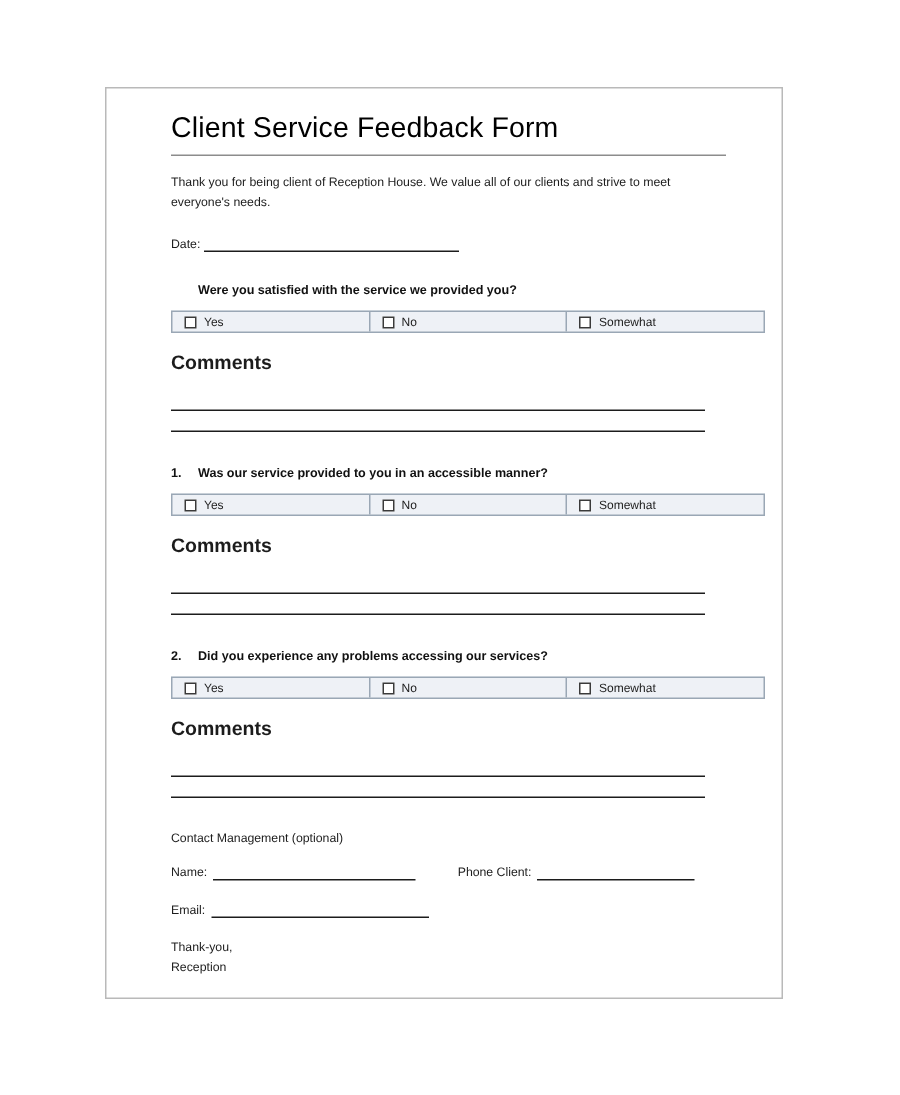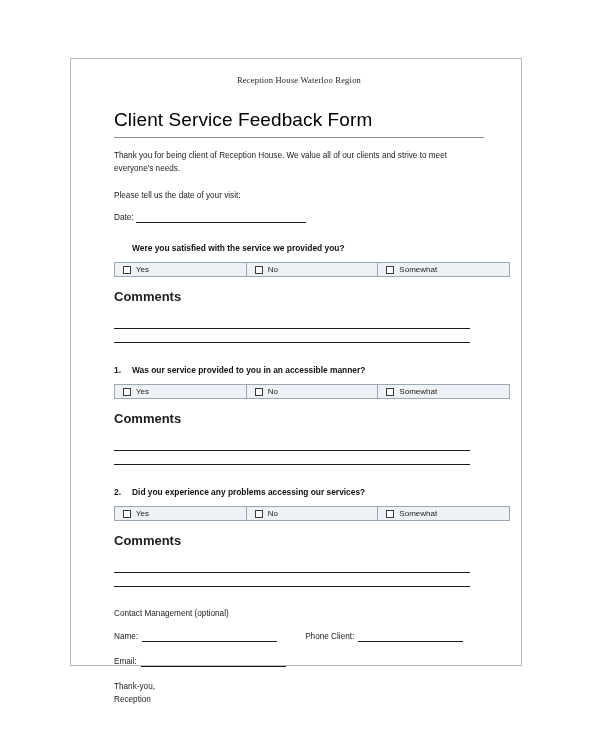--- a/index.html
+++ b/index.html
@@ -164,28 +164,26 @@
     line-height: 1.5;
     margin-top: 14px;
   }
 </style>
 </head>
 <body>
 
 <div class="page">
   <div class="inner">
 
-    <div class="org-header">Reception House Waterloo Region</div>
 
     <h1 class="form-title">Client Service Feedback Form</h1>
     <hr class="title-rule">
 
     <p class="intro">Thank you for being client of Reception House. We value all of our clients and strive to meet everyone's needs.</p>
 
-    <p class="prompt">Please tell us the date of your visit:</p>
 
     <div class="date-line">
       <span class="date-label">Date:</span>
       <span class="date-blank"></span>
     </div>
 
     <div class="q-block">
       <div class="q-heading">
         <span class="q-num"></span>
         <span class="q-text">Were you satisfied with the service we provided you?</span>

